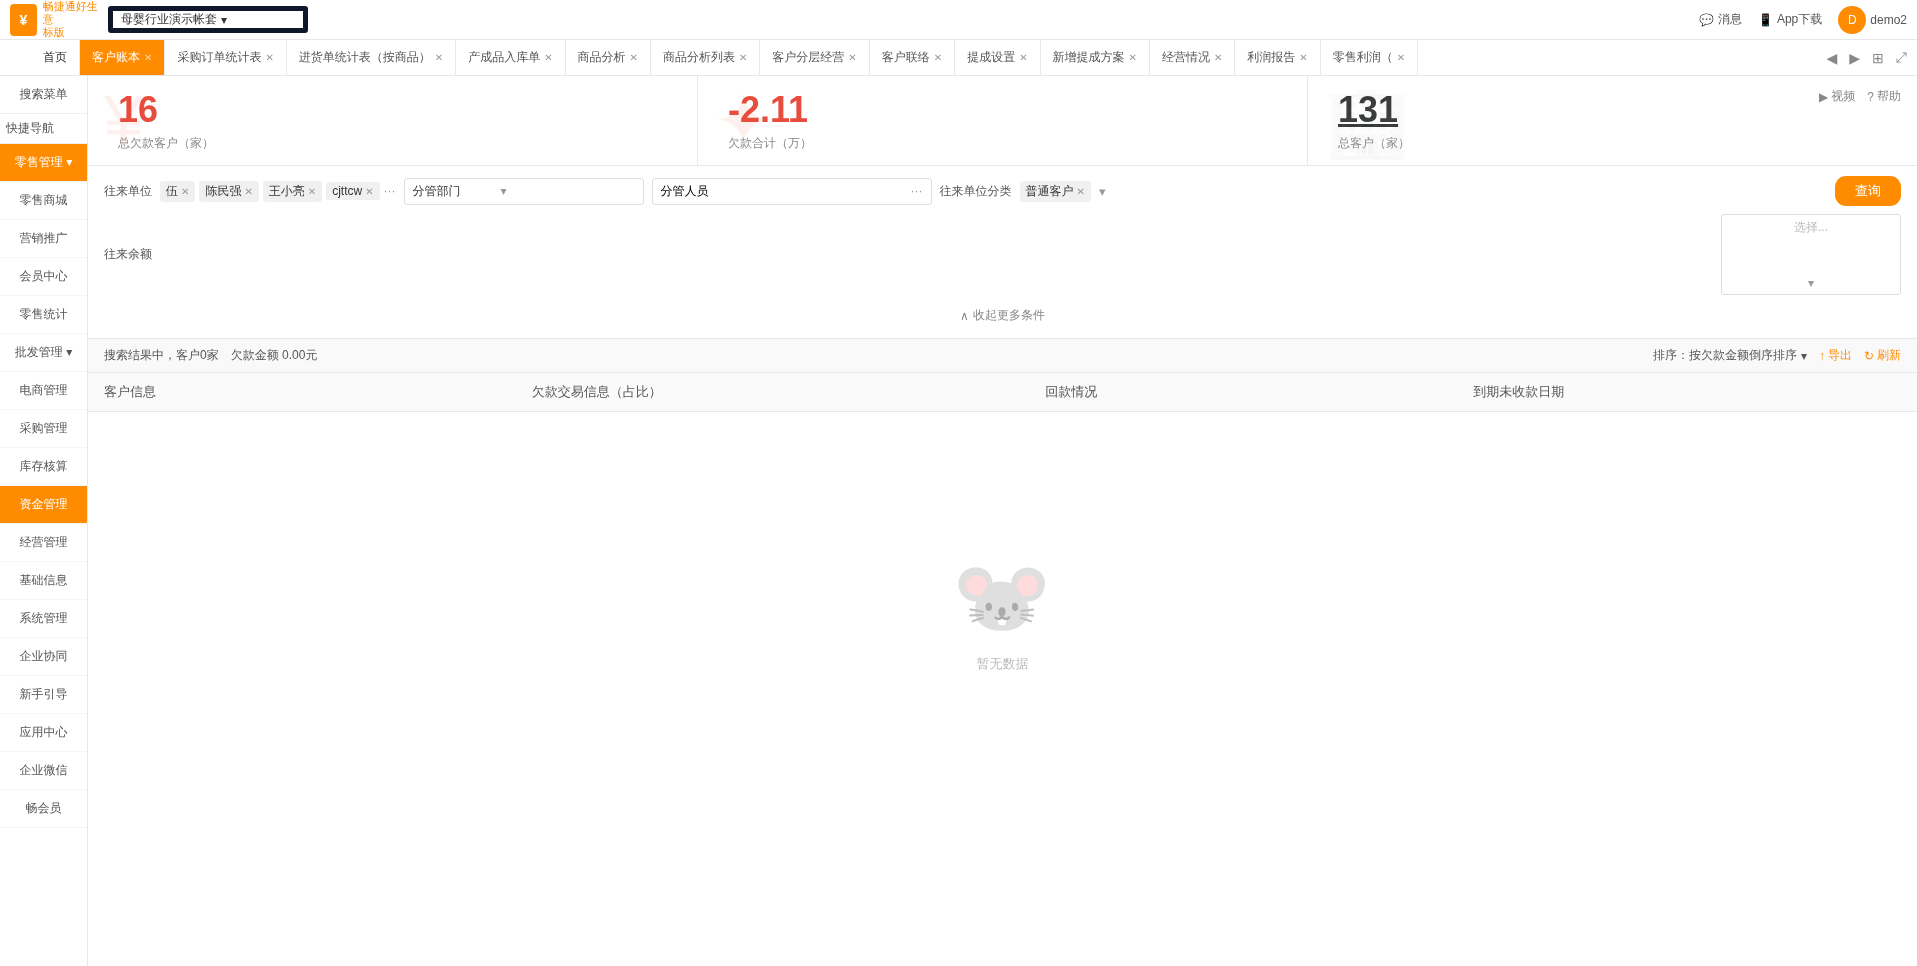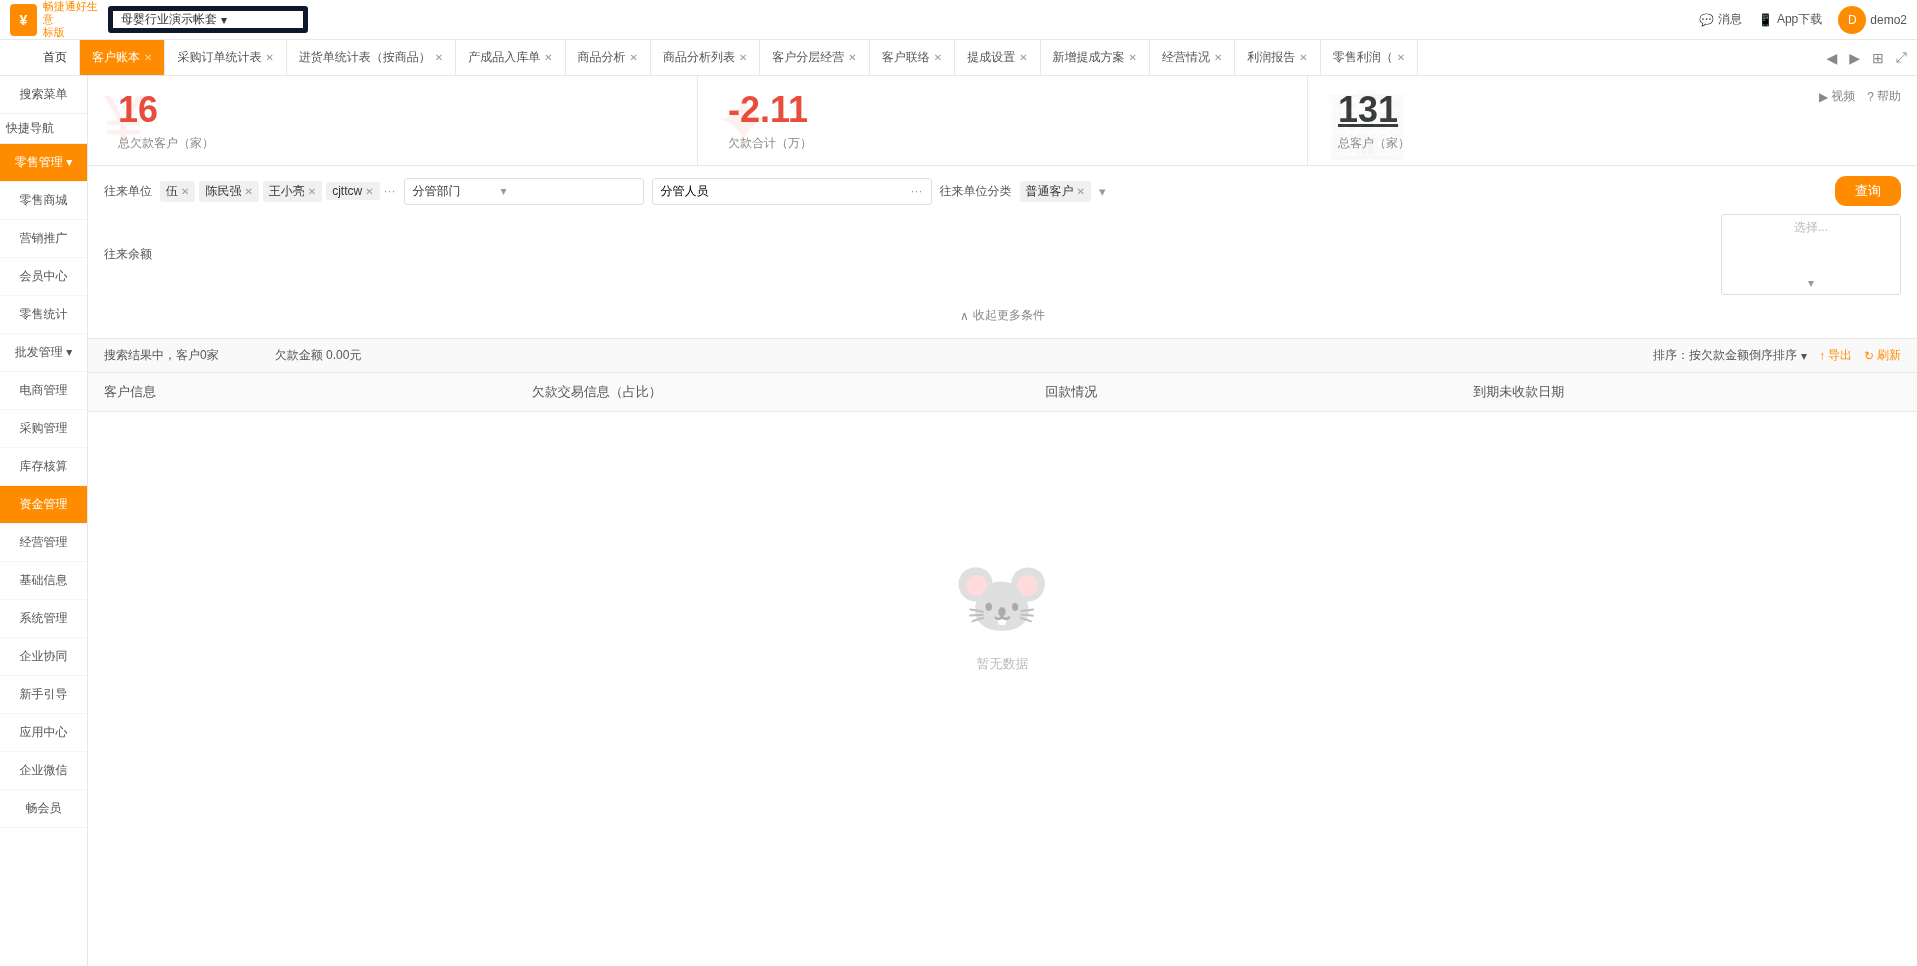--- a/index.html
+++ b/index.html
@@ -100,21 +100,21 @@
       cursor: pointer; padding: 4px 8px; margin: 0 auto;
     }
     .query-btn {
       background: #ff8c00; color: #fff; border: none; border-radius: 11px;
       padding: 6px 20px; font-size: 13px; cursor: pointer; margin-left: auto;
     }
 
     
     .results-bar {
       background: #f9f9f9; padding: 8px 16px; display: flex; align-items: center;
-      border-bottom: 1px solid #e8e8e8; font-size: 12px; color: #555; flex-shrink: 0; gap: 44px;
+      border-bottom: 1px solid #e8e8e8; font-size: 12px; color: #555; flex-shrink: 0;
     }
     .results-bar .right { margin-left: auto; display: flex; align-items: center; gap: 12px; }
     .sort-select { display: flex; align-items: center; gap: 4px; cursor: pointer; color: #555; }
     .action-btn { color: #ff8c00; cursor: pointer; display: flex; align-items: center; gap: 3px; }
 
     
     .table-area { flex: 1; overflow-y: auto; background: #fff; }
     .table-header {
       display: grid; grid-template-columns: 1fr 1.2fr 1fr 1fr;
       background: #fafafa; border-bottom: 1px solid #e8e8e8;

